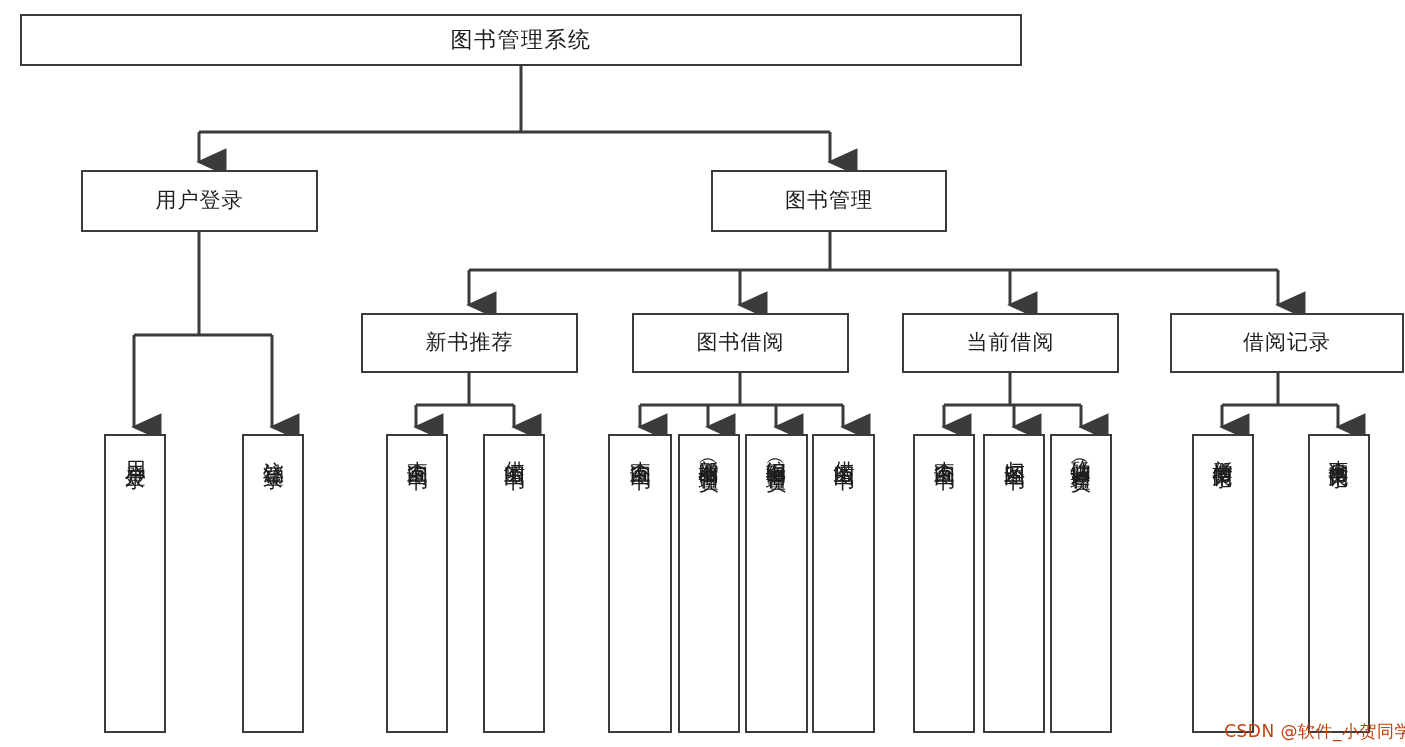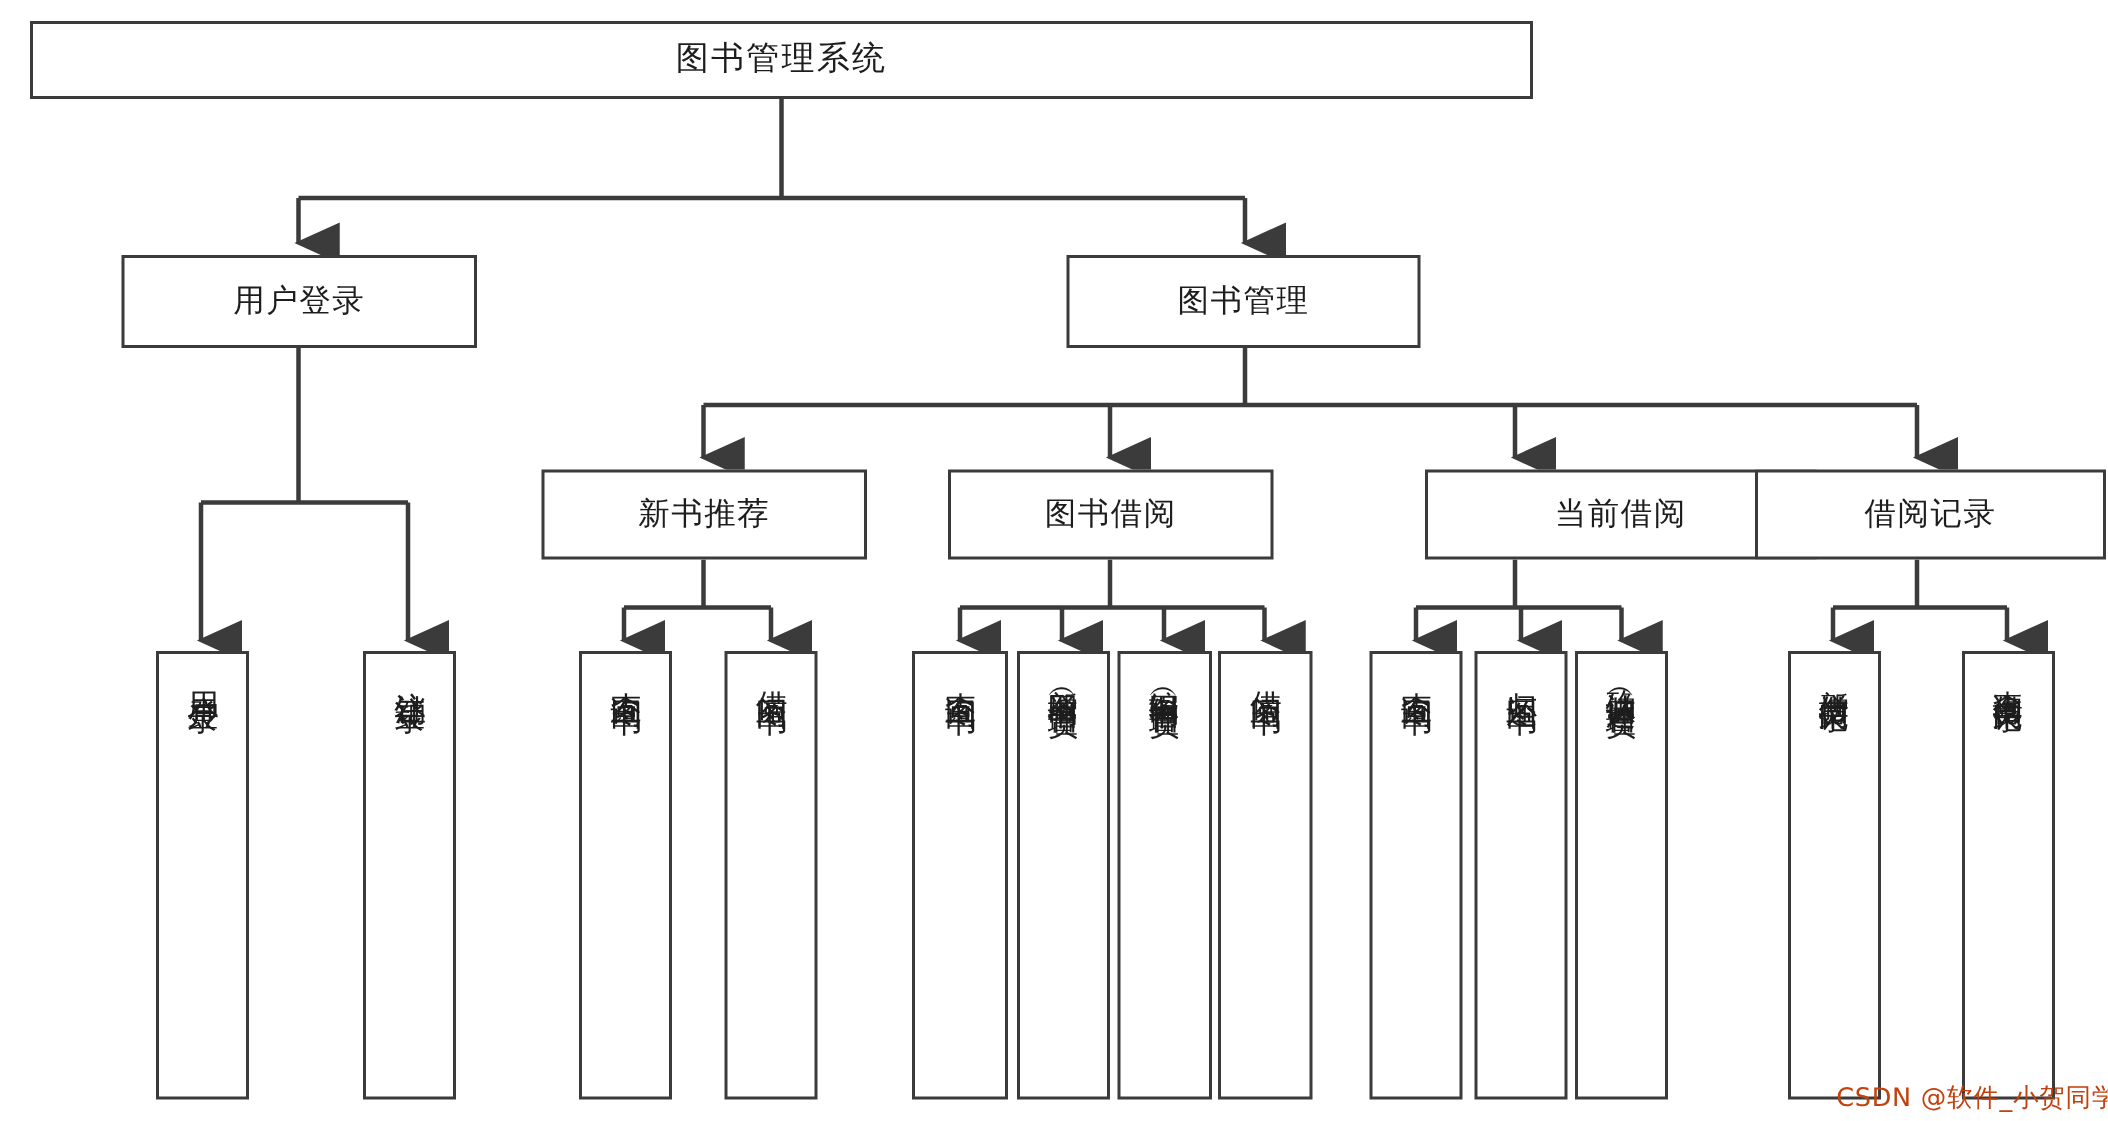--- a/index.html
+++ b/index.html
@@ -115,21 +115,21 @@
   <div class="node h" style="left:361px;top:313px;width:217px;height:60px;">
     <span class="lbl">新书推荐</span>
   </div>
 
   <div class="node h" style="left:711px;top:170px;width:236px;height:62px;">
     <span class="lbl">图书管理</span>
   </div>
   <div class="node h" style="left:632px;top:313px;width:217px;height:60px;">
     <span class="lbl">图书借阅</span>
   </div>
-  <div class="node h" style="left:902px;top:313px;width:261px;height:60px;margin-left:48px;">
+  <div class="node h" style="left:902px;top:313px;width:217px;height:60px;">
     <span class="lbl">当前借阅</span>
   </div>
   <div class="node h" style="left:1170px;top:313px;width:234px;height:60px;">
     <span class="lbl">借阅记录</span>
   </div>
 
   <div class="node v" style="left:104px;top:434px;width:62px;height:299px;">
     <span class="lbl">用户登录</span>
   </div>
   <div class="node v" style="left:242px;top:434px;width:62px;height:299px;">

